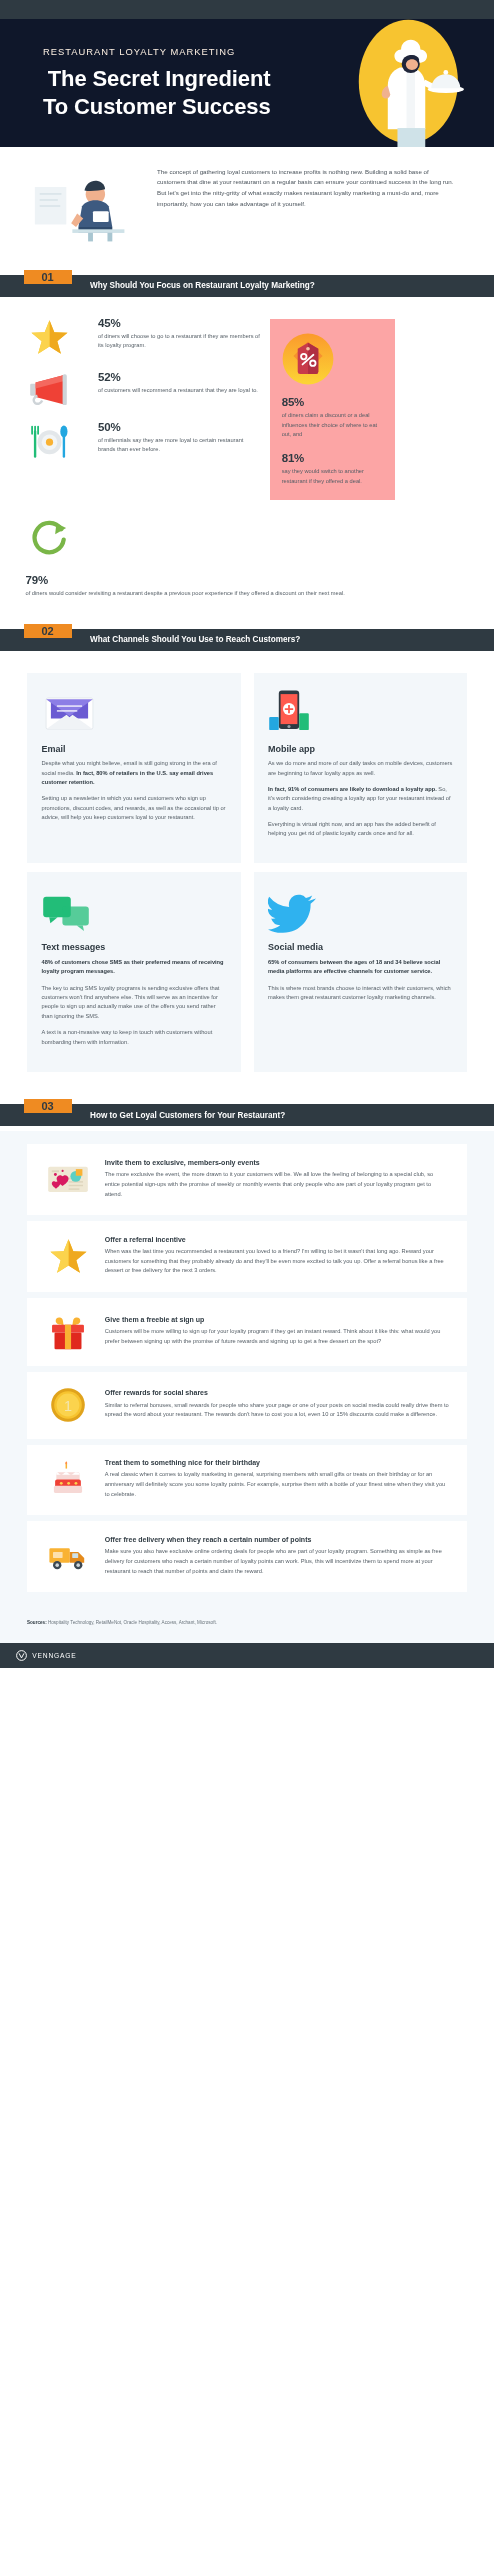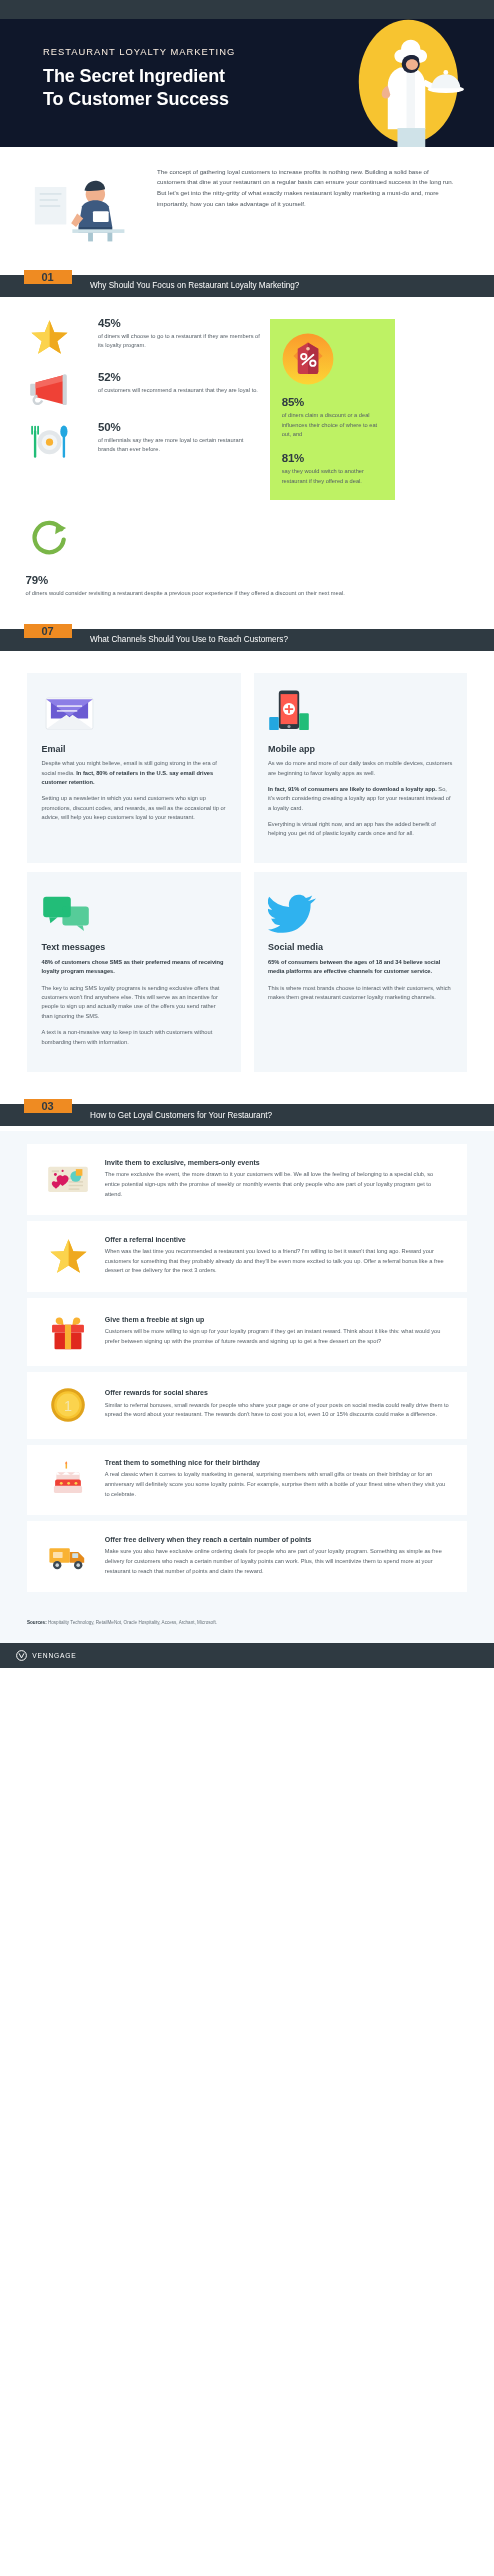--- a/index.html
+++ b/index.html
@@ -24,25 +24,26 @@
   }
   .hero-text { position:absolute; left:43px; top:27px; }
   .hero-kicker {
     color:#fdf0e2;
     font-size:9.4px;
     letter-spacing:1px;
     font-weight:400;
   }
   .hero-title {
     color:#ffffff;
-    font-size:18px;
+    font-size:22px;
     font-weight:700;
     line-height:1.28;
     margin-top:7.3px;
     letter-spacing:-0.1px;
+    text-align:right;
   }
   .hero-art { position:absolute; right:24px; top:-7.3px; width:133px; height:139px; }
 
   
   .intro {
     display:flex;
     padding:17px 36px 20.6px 30px;
     gap:12px;
     align-items:flex-start;
   }
@@ -62,34 +63,34 @@
   }
   .band-num {
     position:absolute; left:23.6px; top:0; width:48px; height:14px;
     background:#ef8b22; color:#2f3a42;
     font-size:11px; font-weight:700;
     display:flex; align-items:center; justify-content:center;
   }
   .band-title {
     position:absolute; left:90px; top:4.8px; height:22px;
     display:flex; align-items:center;
-    color:#ffffff; font-size:8.2px; font-weight:400;
+    color:#ffffff; font-size:8.2px; font-weight:700;
   }
 
   
   .sec1 { padding:15.8px 24px 12px 24px; display:flex; gap:9.7px; }
   .sec1-left { width:236px; flex:0 0 236px; }
   .statrow { display:flex; gap:23px; margin-bottom:15.8px; align-items:flex-start; }
   .stat-icon { width:51px; flex:0 0 51px; display:flex; justify-content:center; padding-top:2.4px;}
   .stat-body { flex:1; }
   .stat-num { font-size:11.5px; font-weight:700; color:#2f3a42; letter-spacing:-0.2px; }
   .stat-txt { font-size:5.7px; line-height:1.62; color:#555e66; margin-top:3px; }
 
   .sec1-right {
-    background:#bef264;
+    background:#fca5a5;
     width:125px; flex:0 0 125px;
     padding:13.3px 12px 14.5px 12px;
     align-self:flex-start;
     margin-top:2.4px;
   }
   .panel-icon { margin-bottom:9.7px; }
   .panel-num { font-size:11.5px; font-weight:700; color:#2f3a42; letter-spacing:-0.2px; }
   .panel-txt { font-size:5.7px; line-height:1.62; color:#555e66; margin-top:3px; margin-bottom:13.3px; }
 
   .sec1-wide { padding:2.4px 31.5px 18px 25.5px; display:flex; gap:8.5px; align-items:flex-start;flex-direction:column;}
@@ -293,21 +294,21 @@
       </svg>
     </div>
     <div class="stat-body">
       <div class="stat-num">79%</div>
       <div class="stat-txt">of diners would consider revisiting a restaurant despite a previous poor experience if they offered a discount on their next meal.</div>
     </div>
   </div>
 
   <div class="band">
     <div class="band-bar"></div>
-    <div class="band-num">07</div>
+    <div class="band-num">02</div>
     <div class="band-title">What Channels Should You Use to Reach Customers?</div>
   </div>
 
   <div class="sec2">
 
     <div class="card-grid">
       <div class="card">
         <div class="card-icon">
           <svg width="55" height="42" viewBox="0 0 90 70">
             <rect x="6" y="10" width="78" height="52" rx="3" fill="#ffffff" stroke="#d7dee3"></rect>

